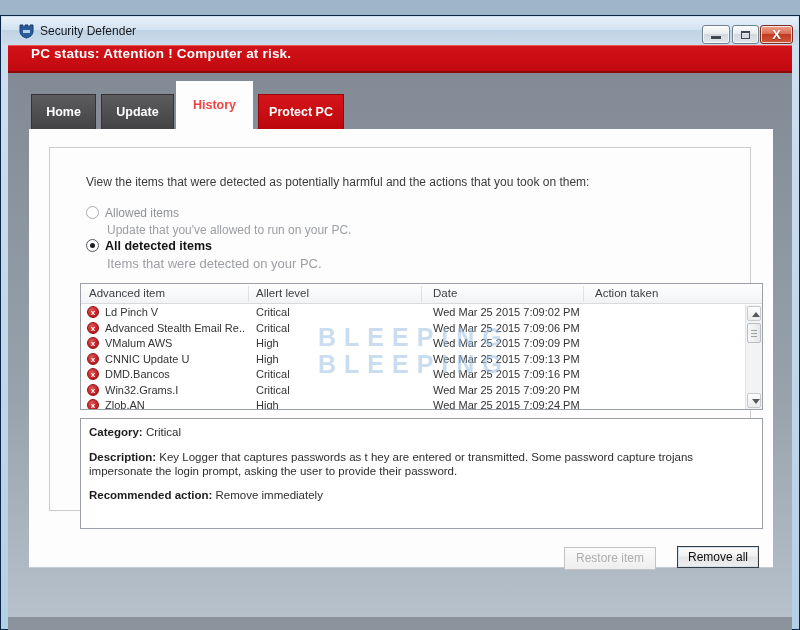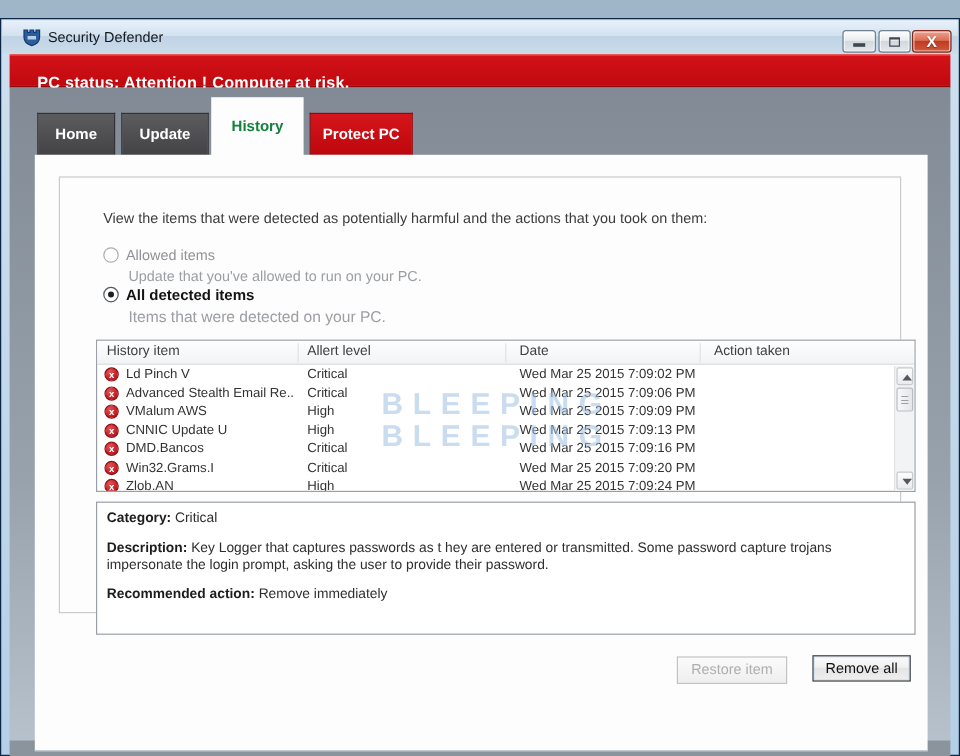--- a/index.html
+++ b/index.html
@@ -20,39 +20,39 @@
   .cap-btn.max { left:730px; width:27px; }
   .cap-btn.close { left:758px; width:33px; border-color:#7e2a1e;
     background:linear-gradient(#f0a38e 0%, #db6e54 45%, #c03a22 50%, #d05b3b 100%); }
   .glyph-min { position:absolute; left:8px; bottom:4px; width:10px; height:3px; background:#3f4750; }
   .glyph-max { position:absolute; left:8px; top:5px; width:9px; height:8px; border:1px solid #3f4750; border-top:2px solid #3f4750; background:transparent; }
   .glyph-close { position:absolute; width:100%; text-align:center; top:1px; color:#fff; font-weight:bold; font-size:13px; text-shadow:0 1px 1px rgba(0,0,0,.4); }
 
   
   .banner { position:absolute; left:7px; right:7px; top:29px; height:28px;
     background:linear-gradient(#d21218,#c20910); border-top:1px solid #e55; border-bottom:2px solid #8e080c; }
-  .banner-text { position:absolute; left:23px; top:15px; color:#fff; font-weight:bold; font-size:13.5px; letter-spacing:.2px; }
+  .banner-text { position:absolute; left:23px; top:0; color:#fff; font-weight:bold; font-size:13.5px; letter-spacing:.2px; }
 
   
   .content-bg { position:absolute; left:7px; right:7px; top:57px; height:544px;
     background:linear-gradient(#828b95 0%, #98a2ac 60%, #b6c1cc 100%); }
   .footer-band { position:absolute; left:7px; right:7px; top:601px; height:18px; background:#8b939d; }
 
   
   .tab { position:absolute; text-align:center; font-weight:bold; font-size:12.5px; cursor:default; }
   .tab.dark { top:78px; height:35px; line-height:35px; color:#fff;
      background:linear-gradient(#5c5c5e,#434345); border:1px solid #333335; border-bottom:none; }
   .tab-home { left:30px; width:65px; }
   .tab-update { left:100px; width:73px; }
-  .tab-history { left:175px; width:77px; top:65px; height:50px; line-height:48px; background:#fdfdfd; color:#15803d; z-index:5; }
+  .tab-history { left:175px; width:77px; top:65px; height:50px; line-height:48px; background:#fdfdfd; color:#ef4444; z-index:5; }
   .tab-protect { left:257px; width:86px; top:78px; height:35px; line-height:35px; color:#fff;
      background:linear-gradient(#d5151b,#bc070d); border:1px solid #93060a; border-bottom:none; }
 
   
-  .panel { position:absolute; left:28px; top:113px; width:744px; height:497px;
+  .panel { position:absolute; left:28px; top:113px; width:744px; height:439px;
      background:#fdfdfd; border-bottom:1px solid #c3cad1; z-index:2; }
 
   .groupbox { position:absolute; left:20px; top:18px; width:702px; height:364px; border:1px solid #cbcbcb; background:#fdfdfd; }
 
   .intro { position:absolute; left:36px; top:27px; font-size:12px; color:#3b3b3b; }
 
   .radio-circle { position:absolute; width:13px; height:13px; border-radius:50%; background:#fff; }
   .radio-off { left:36px; top:58px; border:1px solid #a9adb2; }
   .radio-on  { left:36px; top:91px; border:1px solid #54585c; }
   .radio-dot { position:absolute; left:3px; top:3px; width:5px; height:5px; border-radius:50%; background:#1d1f22; }
@@ -150,21 +150,21 @@
       <div class="radio-desc-off">Update that you've allowed to run on your PC.</div>
 
       <div class="radio-circle radio-on">
           <div class="radio-dot"></div>
         </div>
       <div class="radio-label-on">All detected items</div>
       <div class="radio-desc-on">Items that were detected on your PC.</div>
 
       <div class="listbox">
         <div class="list-header">
-          <span class="col-label" style="left:8px">History item</span>
+          <span class="col-label" style="left:8px">Advanced item</span>
           <span class="col-label" style="left:175px">Allert level</span>
           <span class="col-label" style="left:352px">Date</span>
           <span class="col-label" style="left:514px">Action taken</span>
           <span class="col-sep" style="left:167px"></span>
           <span class="col-sep" style="left:340px"></span>
           <span class="col-sep" style="left:502px"></span>
         </div>
 
         <div class="rows">
             <div class="row">

